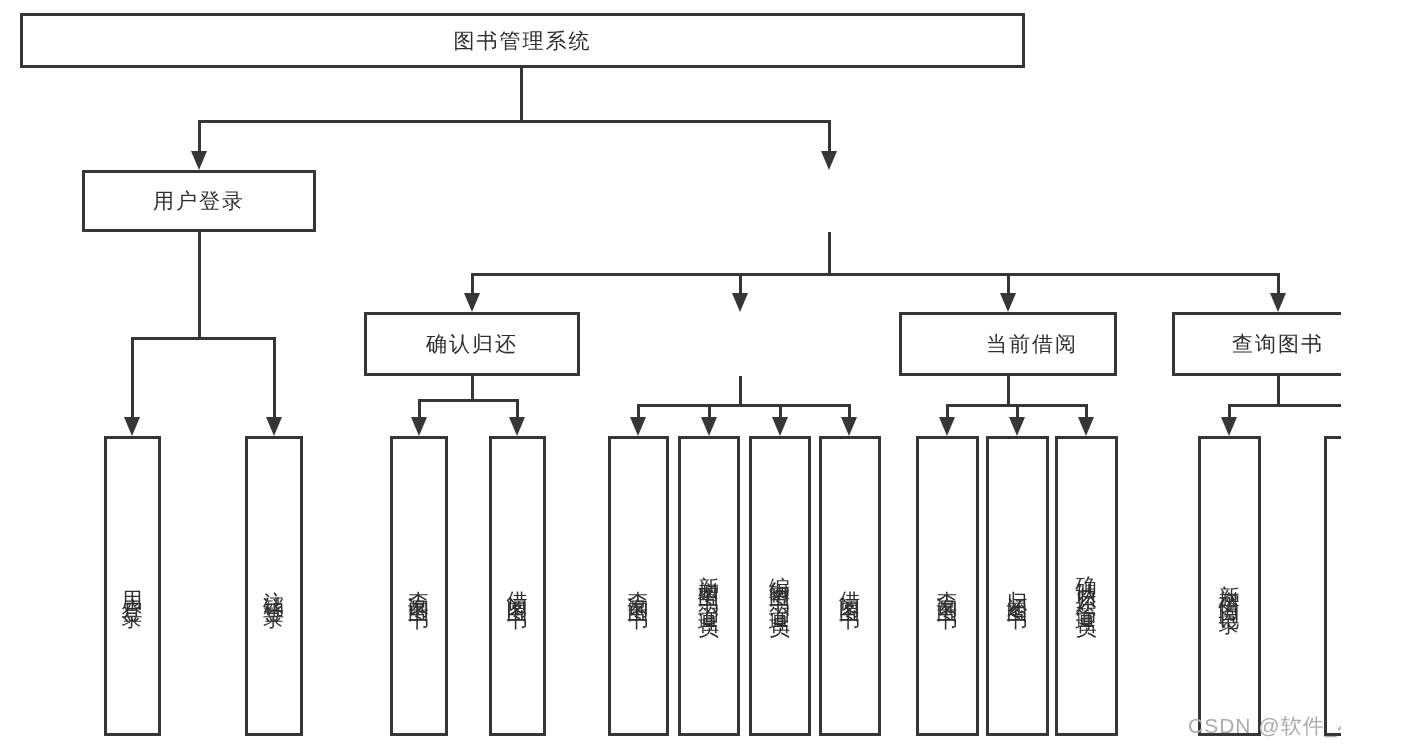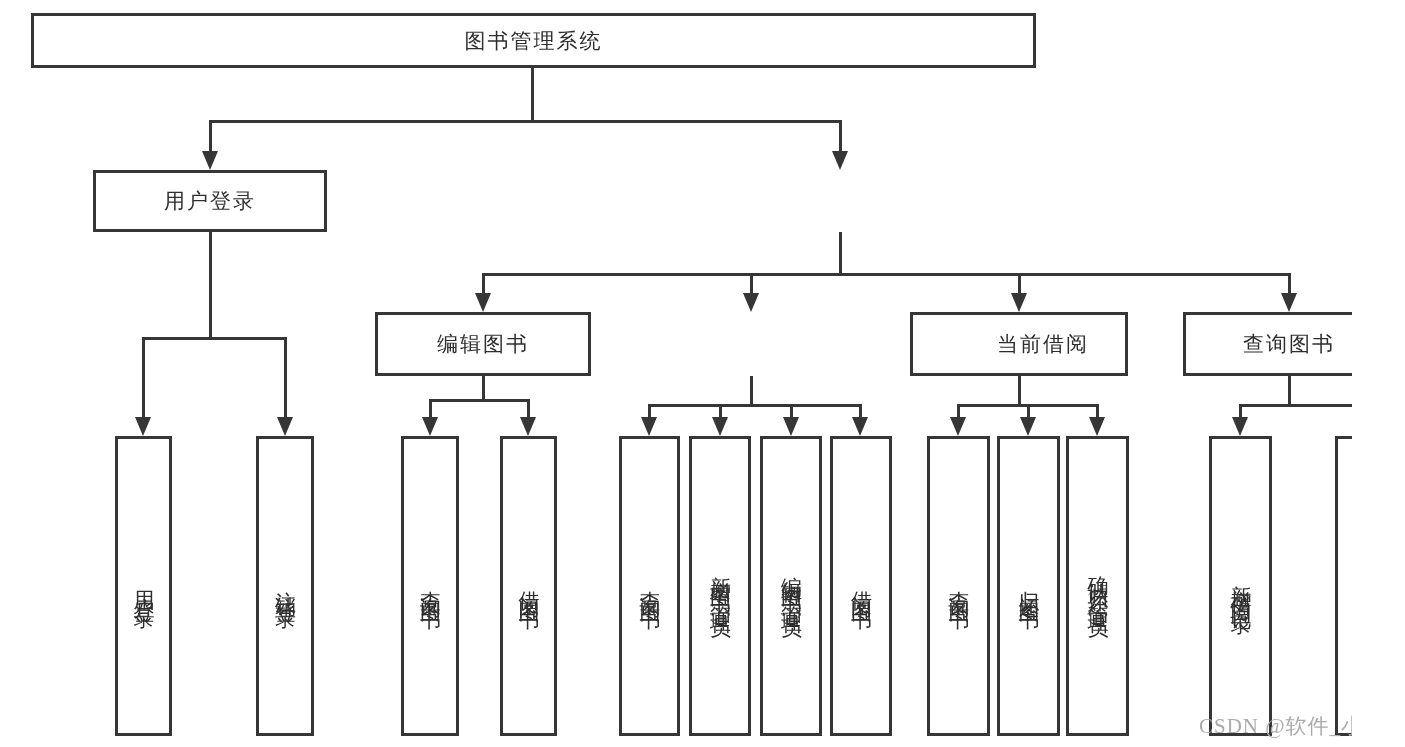--- a/index.html
+++ b/index.html
@@ -1,22 +1,21 @@
 <!DOCTYPE html>
 <html><head>
 <meta charset="utf-8">
 <style>
   html,body{margin:0;padding:0;background:#ffffff;}
   .canvas{
     position:relative;
     width:1341px;height:747px;
     background:#ffffff;
-    font-family:Liberation Serif, serif;
+    font-family:Liberation Sans, sans-serif;
     overflow:hidden;
-    margin-left:11px;
   }
   .box{
     position:absolute;
     box-sizing:border-box;
     border:3px solid #363636;
     background:#ffffff;
     display:flex;
     align-items:center;
     justify-content:center;
     color:#2e2e2e;
@@ -57,21 +56,21 @@
 </style>
 </head>
 <body>
 
 <div class="canvas">
 
   <div class="box hbox" style="left:20px;top:13px;width:1005px;height:55px;">图书管理系统</div>
 
   <div class="box hbox" style="left:82px;top:170px;width:234px;height:62px;">用户登录</div>
 
-  <div class="box hbox" style="left:364px;top:312px;width:216px;height:64px;">编辑图书</div>
+  <div class="box hbox" style="left:364px;top:312px;width:216px;height:64px;">确认归还</div>
   <div class="box hbox" style="left:899px;top:312px;width:218px;height:64px;padding-left:48px;">当前借阅</div>
   <div class="box hbox" style="left:1172px;top:312px;width:212px;height:64px;">查询图书</div>
 
   <div class="box vbox" style="left:104px;top:436px;width:57px;height:300px;">用户登录</div>
   <div class="box vbox" style="left:245px;top:436px;width:58px;height:300px;">注销登录</div>
 
   <div class="box vbox" style="left:390px;top:436px;width:58px;height:300px;">查询图书</div>
   <div class="box vbox" style="left:489px;top:436px;width:57px;height:300px;">借阅图书</div>
 
   <div class="box vbox" style="left:608px;top:436px;width:61px;height:300px;">查询图书</div>

